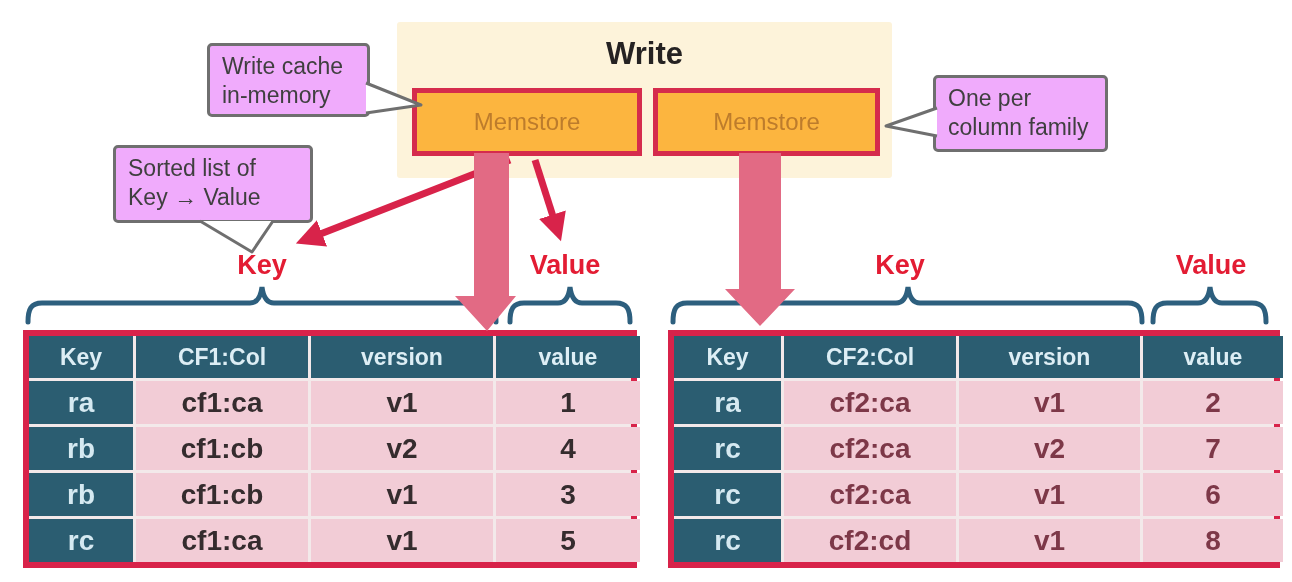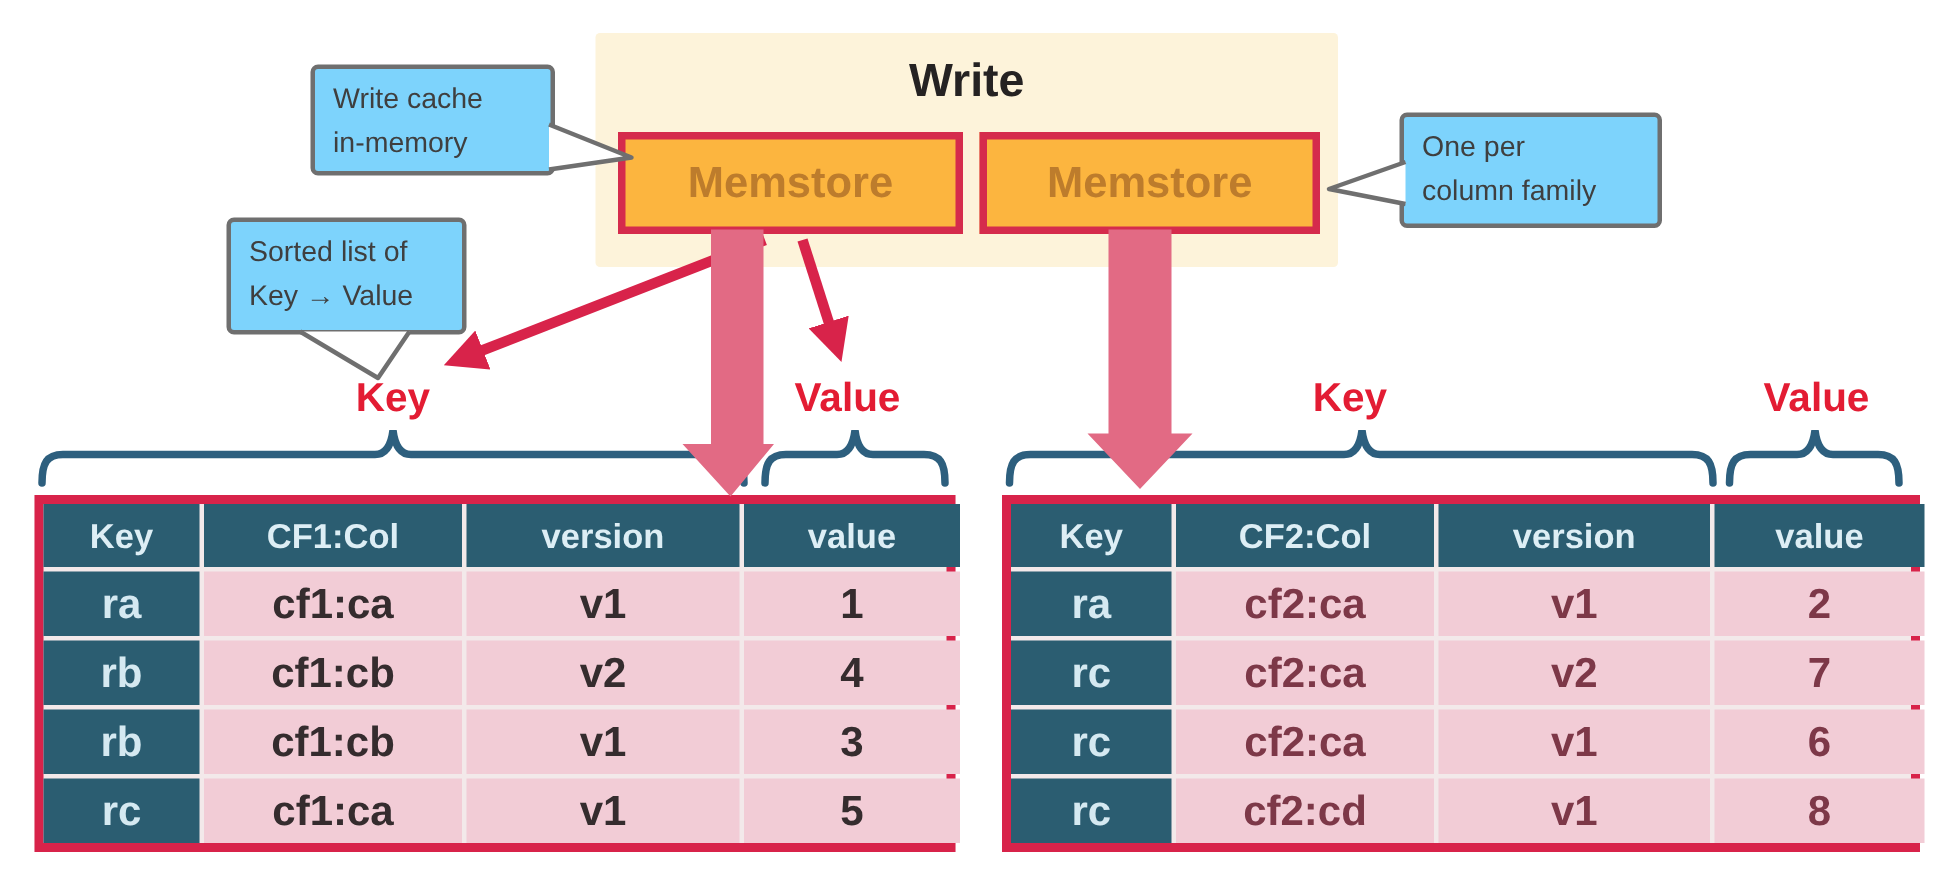--- a/index.html
+++ b/index.html
@@ -12,29 +12,29 @@
   html,body{margin:0;padding:0;background:#ffffff;}
   .stage{position:relative;width:1292px;height:582px;background:#ffffff;overflow:hidden;
          font-family:"Liberation Sans",sans-serif;}
   .abs{position:absolute;}
 
   
   .region{left:397px;top:22px;width:495px;height:156px;background:var(--region-fill);border-radius:3px;}
   .region-title{left:397px;top:36px;width:495px;text-align:center;font-size:31px;font-weight:bold;color:#252222;}
   .memstore{height:58px;background:var(--memstore-fill);border:5px solid var(--memstore-border);
             display:flex;align-items:center;justify-content:center;}
-  .memstore span{font-size:29px;font-weight:bold;color:var(--memstore-text);}
+  .memstore span{font-size:24px;font-weight:normal;color:var(--memstore-text);}
   .memstore.left{left:412px;top:88px;width:220px;}
   .memstore.right{left:653px;top:88px;width:217px;}
 
   
-  .callout{background:#7dd3fc;border:3px solid var(--callout-border);border-radius:5px;
-           color:var(--callout-text);font-size:19px;line-height:29px;padding:6px 0 0 12px;box-sizing:border-box;}
+  .callout{background:#f0abfc;border:3px solid var(--callout-border);border-radius:5px;
+           color:var(--callout-text);font-size:23px;line-height:29px;padding:6px 0 0 12px;box-sizing:border-box;}
   .callout.write{left:207px;top:43px;width:163px;height:74px;}
-  .callout.sorted{left:113px;top:145px;width:160px;height:78px;margin-left:38px;}
+  .callout.sorted{left:113px;top:145px;width:200px;height:78px;}
   .callout.oneper{left:933px;top:75px;width:175px;height:77px;}
 
   
   .rlabel{font-size:27px;font-weight:bold;color:var(--label-red);text-align:center;width:110px;}
   .rlabel.lk{left:207px;top:250px;}
   .rlabel.lv{left:510px;top:250px;}
   .rlabel.rk{left:845px;top:250px;}
   .rlabel.rv{left:1156px;top:250px;}
 
   

